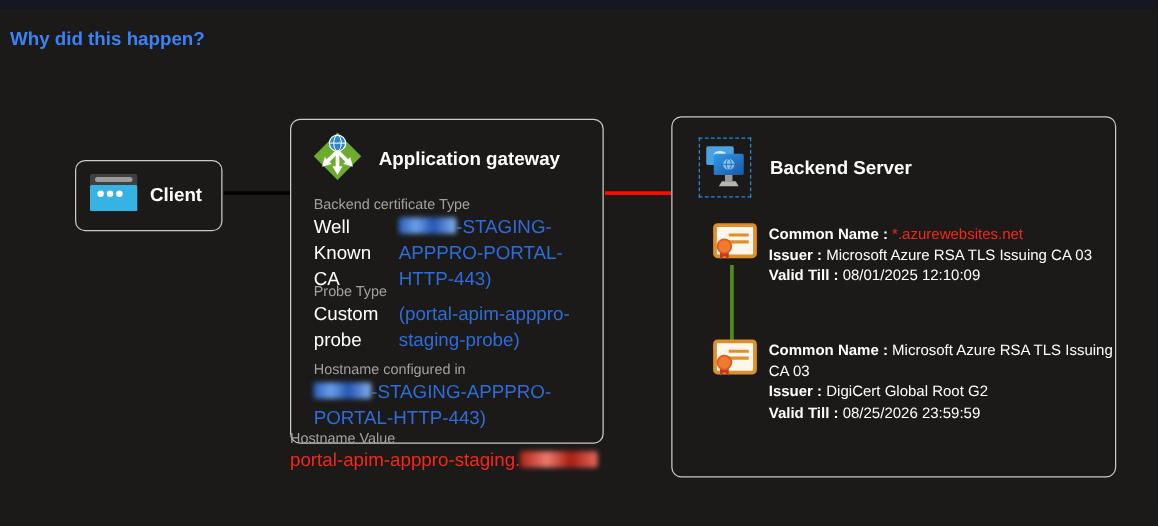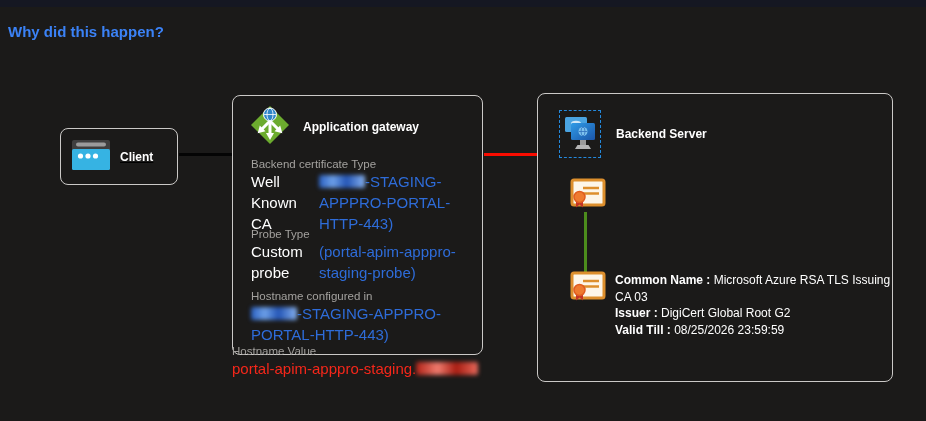--- a/index.html
+++ b/index.html
@@ -4,22 +4,22 @@
 <style>
   * { margin:0; padding:0; box-sizing:border-box; }
   body { background:#1b1a19; font-family:"Liberation Sans", sans-serif; }
   .canvas { position:relative; width:926px; height:421px; background:#1b1a19; overflow:hidden; }
   .topstrip { position:absolute; left:0; top:0; width:926px; height:7px; background:#151722; }
   .page-title { position:absolute; left:8px; top:23px; font-size:15px; font-weight:bold; color:#3b82f6; }
 
   .node { position:absolute; border:1px solid #cbc9c7; border-radius:8px; }
 
   
-  .client-box { left:60px; top:128px; width:118px; height:57px; display:flex; align-items:center; padding-left:11px; gap:10px;text-decoration:underline; }
-  .node-title, .node-label { font-size:12px; font-weight:bold; color:#ffffff; }
+  .client-box { left:60px; top:128px; width:118px; height:57px; display:flex; align-items:center; padding-left:11px; gap:10px; }
+  .node-title, .node-label { font-size:15px; font-weight:bold; color:#ffffff; }
 
   
   .connector { position:absolute; height:3px; }
   .connector.black { left:179px; top:153px; width:53px; background:#040404; }
   .connector.red { left:484px; top:153px; width:53px; background:#f90c00; }
 
   
   .gateway-box { left:232px; top:95px; width:251px; height:260px; }
   .gw-header { position:absolute; left:17px; top:9px; display:flex; align-items:center; gap:13px; }
   .gw-section { position:absolute; left:18px; width:232px; }
@@ -148,20 +148,25 @@
     <div class="cert cert1">
       <span>
         <svg width="36" height="30" viewBox="0 0 36 30">
           <rect x="2" y="2" width="32" height="25" rx="2" fill="#fdf6e9" stroke="#dd8f2d" stroke-width="3"></rect>
           <line x1="13" y1="10" x2="29" y2="10" stroke="#dd8f2d" stroke-width="2.5"></line>
           <line x1="13" y1="15.5" x2="29" y2="15.5" stroke="#dd8f2d" stroke-width="2.5"></line>
           <path d="M6 20 L6 29.5 L9.5 26.5 L13 29.5 L13 20 Z" fill="#c43627"></path>
           <circle cx="9.5" cy="19" r="5.5" fill="#ef7b30" stroke="#e05c20" stroke-width="1.5"></circle>
         </svg>
       </span>
+      <div class="cert-text">
+        <div><b>Common Name :</b> <span class="red-text">*.azurewebsites.net</span></div>
+        <div><b>Issuer :</b> <span>Microsoft Azure RSA TLS Issuing CA 03</span></div>
+        <div><b>Valid Till :</b> <span>08/01/2025 12:10:09</span></div>
+      </div>
     </div>
 
     <div class="chain-line"></div>
 
     <div class="cert cert2">
       <span>
         <svg width="36" height="30" viewBox="0 0 36 30">
           <rect x="2" y="2" width="32" height="25" rx="2" fill="#fdf6e9" stroke="#dd8f2d" stroke-width="3"></rect>
           <line x1="13" y1="10" x2="29" y2="10" stroke="#dd8f2d" stroke-width="2.5"></line>
           <line x1="13" y1="15.5" x2="29" y2="15.5" stroke="#dd8f2d" stroke-width="2.5"></line>

